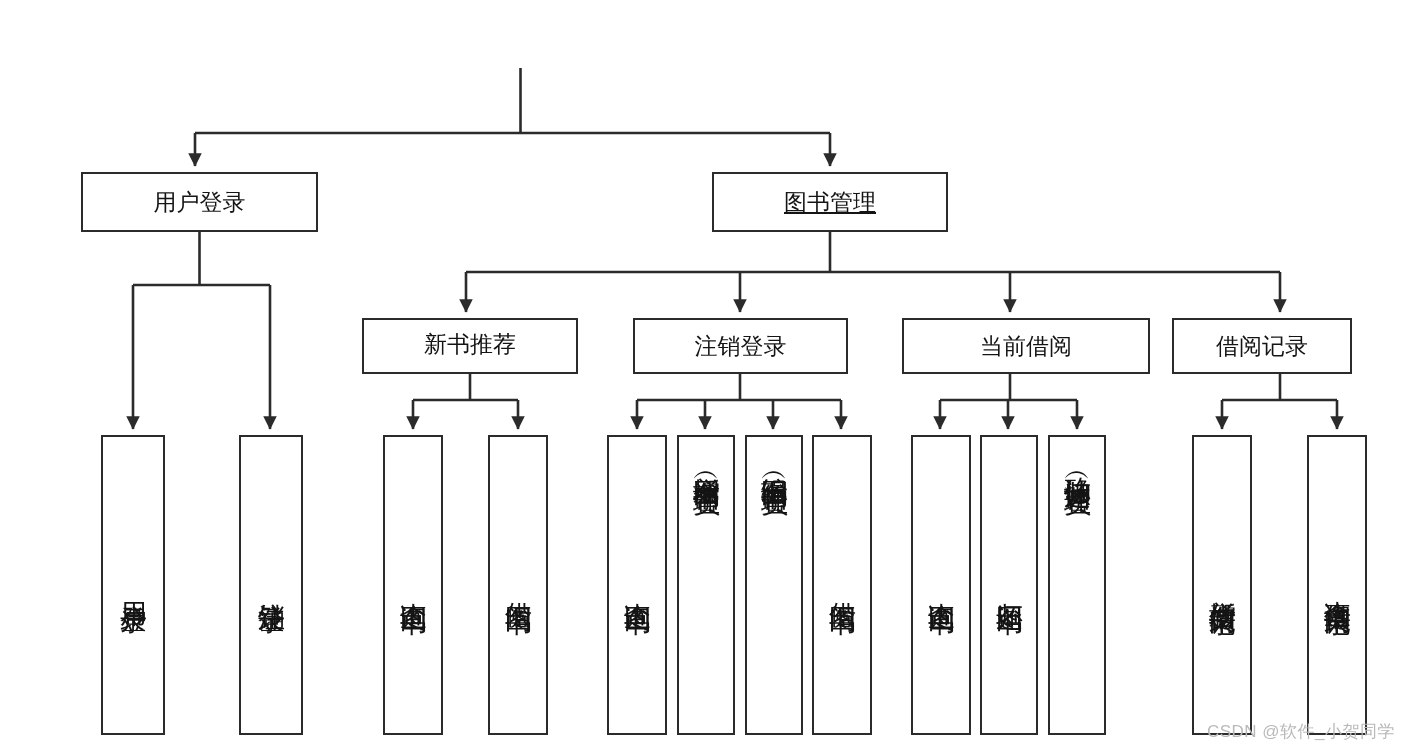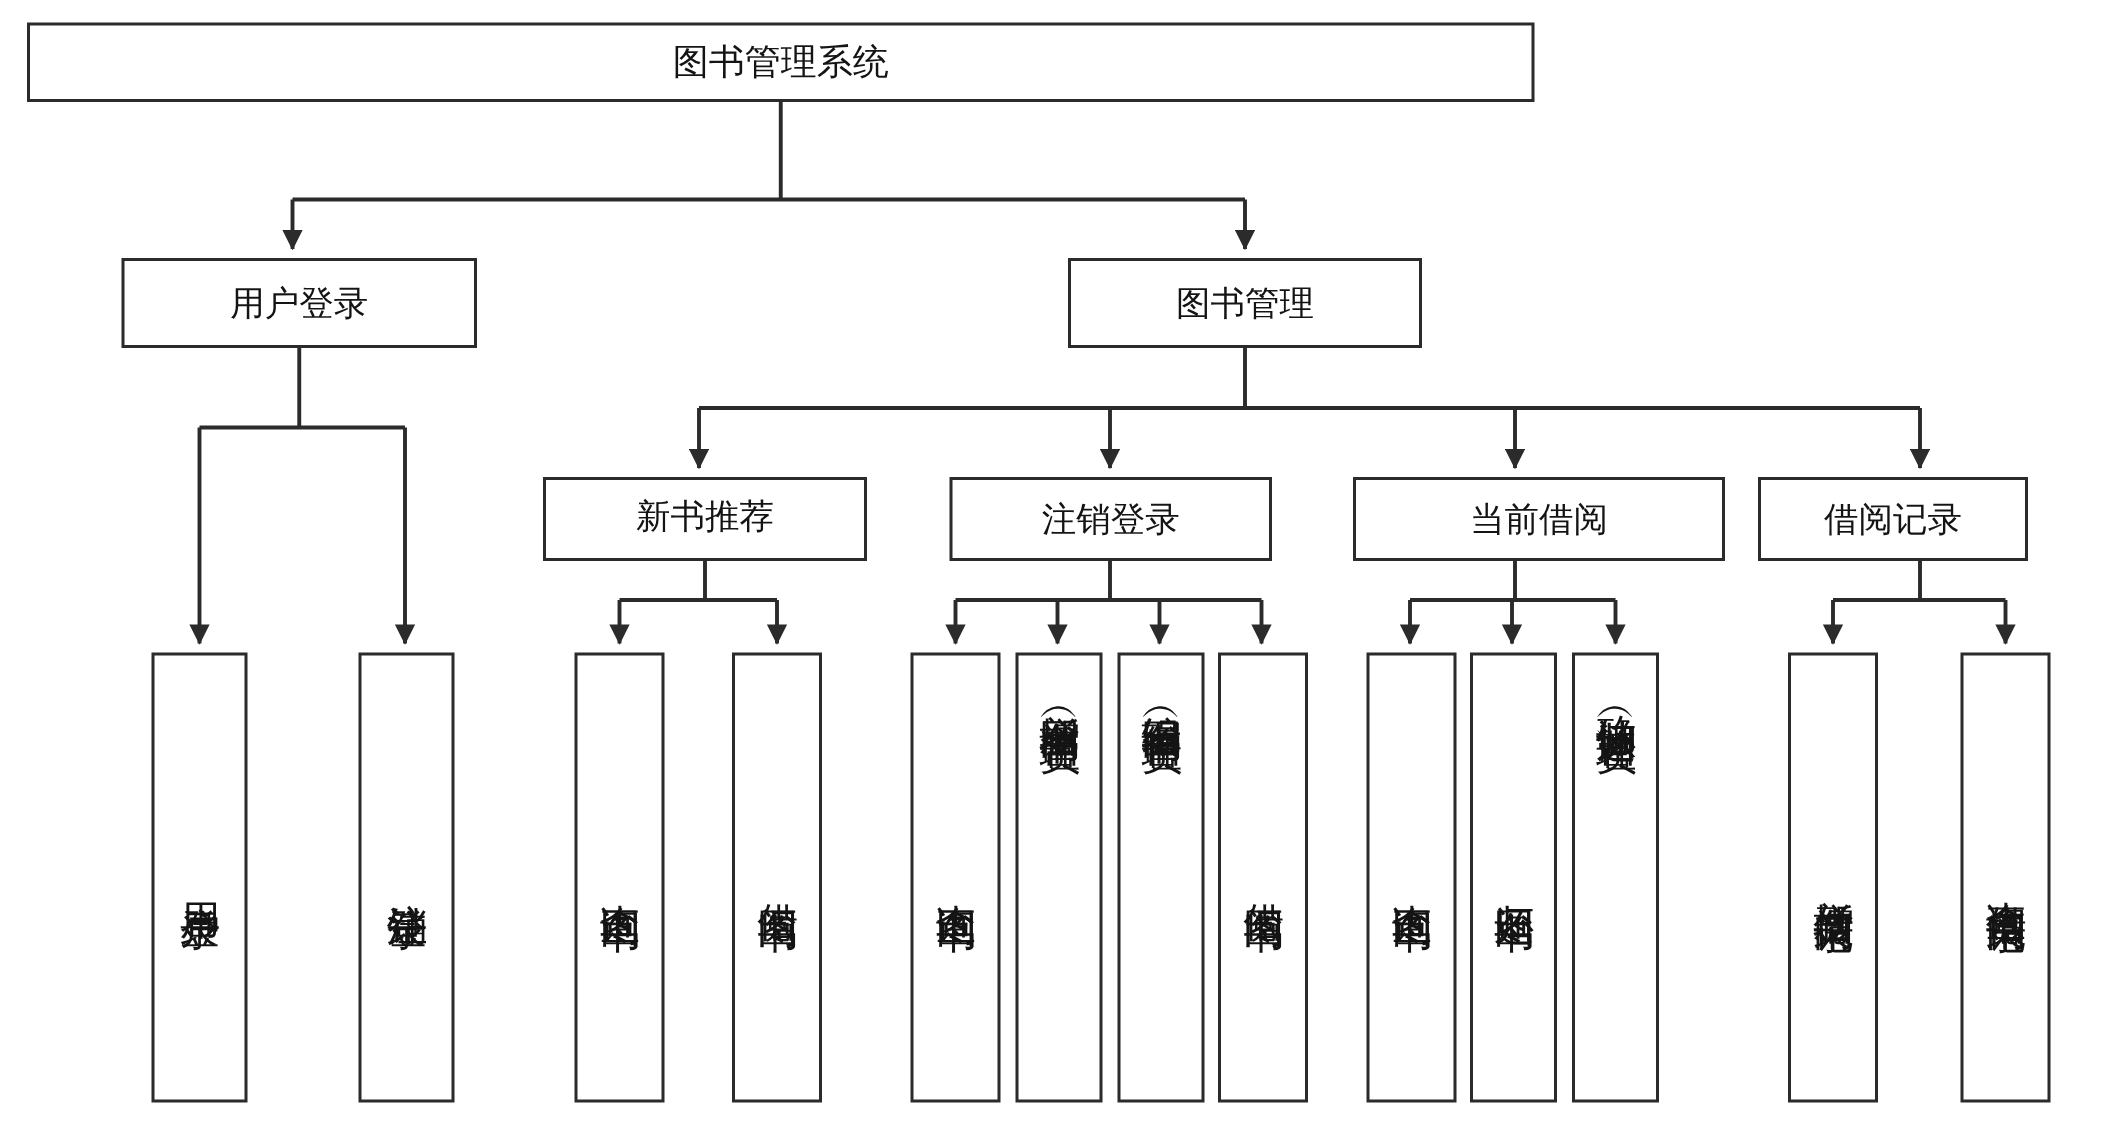--- a/index.html
+++ b/index.html
@@ -116,25 +116,24 @@
       <path d="M 1008 400 L 1008 429" marker-end="url(#arw)"></path>
       <path d="M 1077 400 L 1077 429" marker-end="url(#arw)"></path>
 
       <path d="M 1280 374 L 1280 400"></path>
       <path d="M 1222 400 L 1337 400"></path>
       <path d="M 1222 400 L 1222 429" marker-end="url(#arw)"></path>
       <path d="M 1337 400 L 1337 429" marker-end="url(#arw)"></path>
     </g>
   </svg>
 
-  <div class="node root" style="left:18px;top:15px;width:1005px;height:53px;">图书管理系统</div>
 
   <div class="node h" style="left:81px;top:172px;width:237px;height:60px;">用户登录</div>
 
-  <div class="node h" style="left:712px;top:172px;width:236px;height:60px;">图书管理</div>
+  <div class="node h" style="left:712px;top:172px;width:236px;height:60px;text-decoration:underline;">图书管理</div>
 
   <div class="node h" style="left:362px;top:318px;width:216px;height:56px;font-family:Liberation Mono, monospace;">新书推荐</div>
 
   <div class="node h" style="left:633px;top:318px;width:215px;height:56px;">注销登录</div>
 
   <div class="node h" style="left:902px;top:318px;width:248px;height:56px;">当前借阅</div>
 
   <div class="node h" style="left:1172px;top:318px;width:180px;height:56px;">借阅记录</div>
 
   <div class="node v midstart" style="left:101px;top:435px;width:64px;height:300px;">用户登录</div>
@@ -156,14 +155,15 @@
   <div class="node v midstart" style="left:911px;top:435px;width:60px;height:300px;">查询图书</div>
 
   <div class="node v midstart" style="left:980px;top:435px;width:58px;height:300px;">归还图书</div>
 
   <div class="node v" style="left:1048px;top:435px;width:58px;height:300px;">确认归还（管理员）</div>
 
   <div class="node v midstart" style="left:1192px;top:435px;width:60px;height:300px;">新增借阅记录</div>
 
   <div class="node v midstart" style="left:1307px;top:435px;width:60px;height:300px;">查询借阅记录</div>
 
+  <div id="watermark">CSDN @软件_小贺同学</div>
 
 </div>
 
 </body></html>

